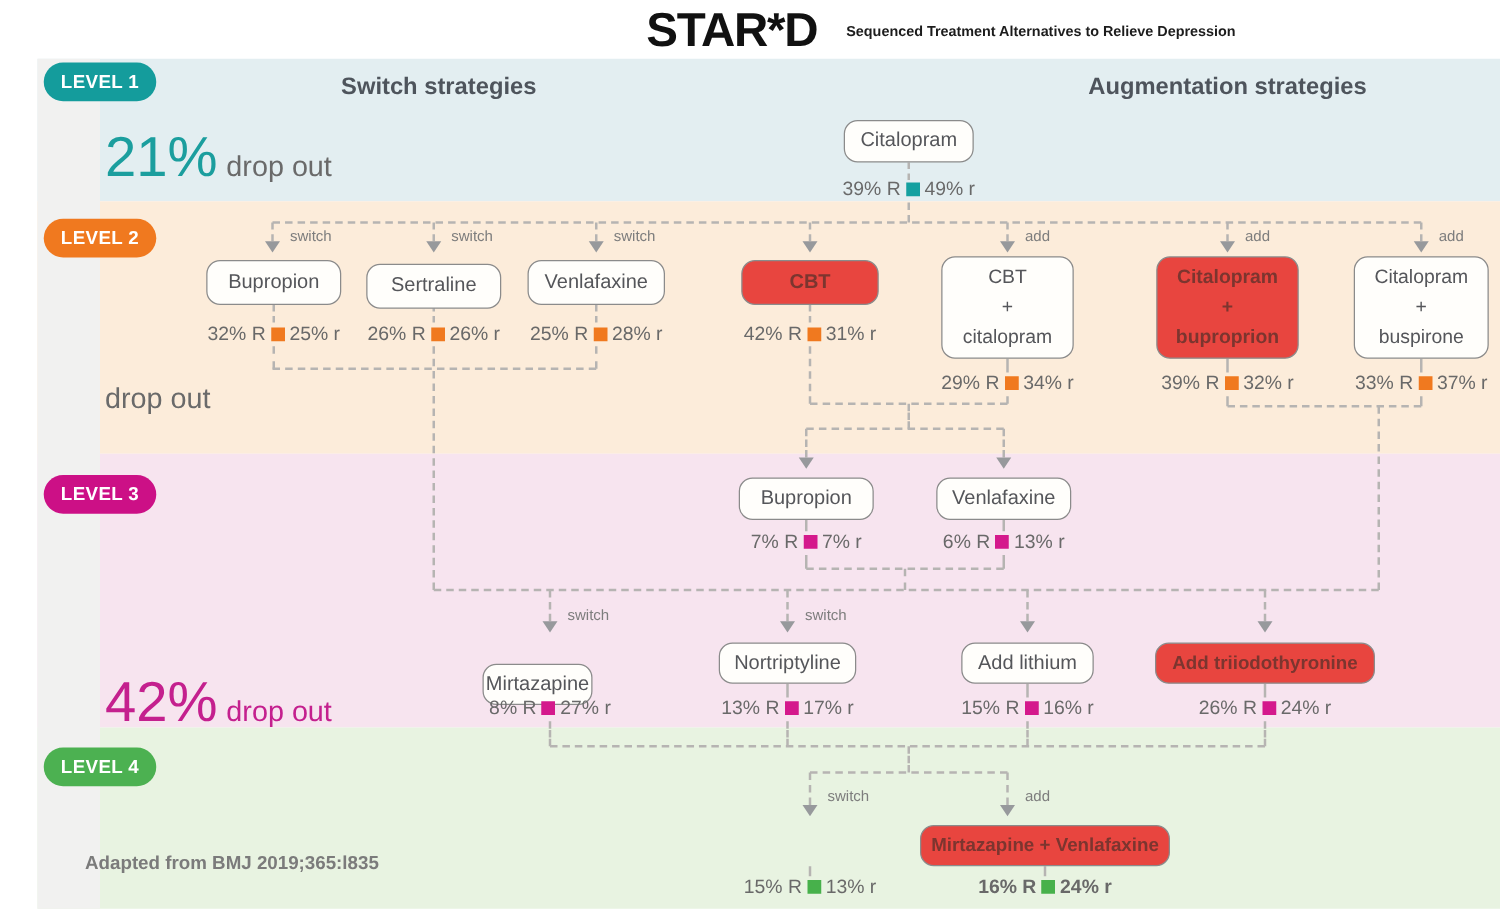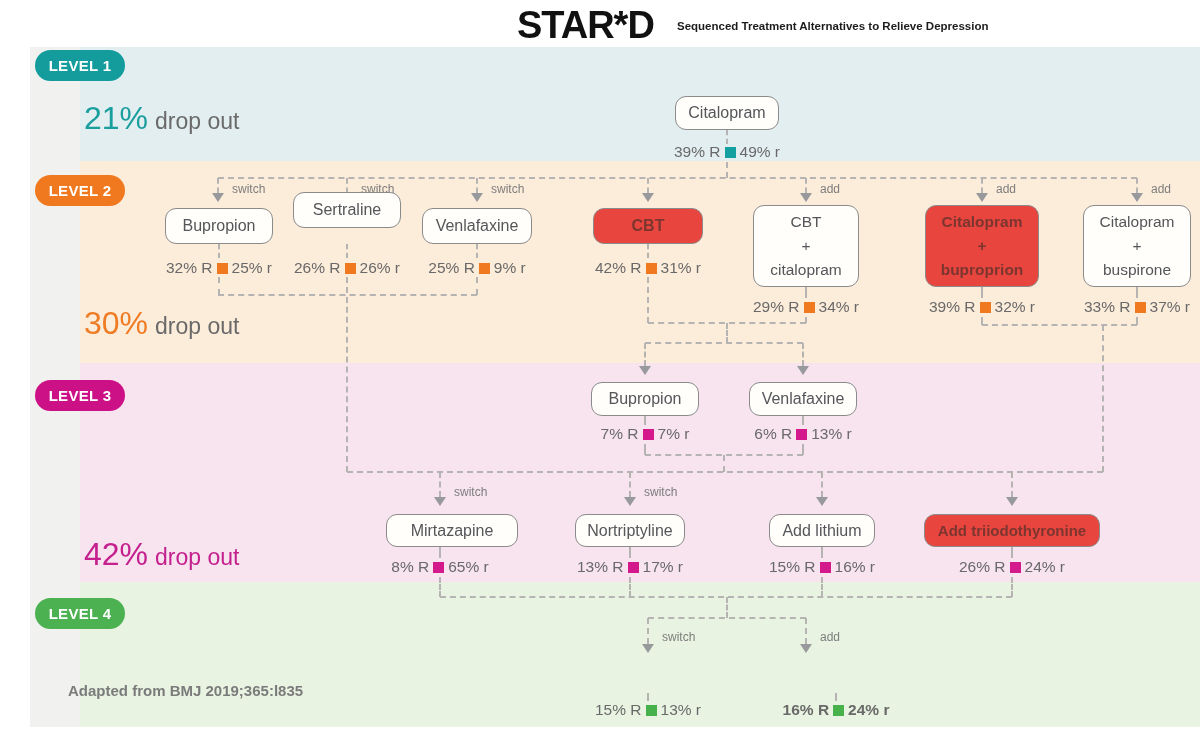--- a/index.html
+++ b/index.html
@@ -14,21 +14,21 @@
   .title{position:absolute;left:517px;top:4px;font-size:38px;font-weight:700;color:#111;
          letter-spacing:-1px;}
   .subtitle{position:absolute;left:677px;top:20px;font-size:11.5px;font-weight:700;color:#1c1c1c;}
   .colhdr{position:absolute;width:300px;text-align:center;top:59px;font-size:19px;
           font-weight:700;color:#4e545c;}
   .badge{position:absolute;left:35px;width:90px;height:31px;border-radius:16px;color:#fff;
          font-size:15px;font-weight:700;display:flex;align-items:center;justify-content:center;
          z-index:5;letter-spacing:.3px;}
   .b1{background:#149c9c;} .b2{background:#f0791f;} .b3{background:#cc1086;} .b4{background:#4cb151;}
   .dropout{position:absolute;display:flex;align-items:baseline;gap:7px;z-index:4;}
-  .dropout .pct{font-size:32px;font-weight:400;}
+  .dropout .pct{font-size:45px;font-weight:400;}
   .dropout .suffix{font-size:23px;color:#6a6a6a;}
   .d1 .pct{color:#1b9e9e;} .d2 .pct{color:#ef7c24;} .d3 .pct{color:#c4208e;}
   .d3 .suffix{color:#c4208e;}
   .node{position:absolute;background:#fffefb;border:1.5px solid #8b8b8b;border-radius:11px;
         display:flex;align-items:center;justify-content:center;text-align:center;
         font-size:16px;color:#55565a;z-index:3;box-sizing:border-box;}
   .node.multi{white-space:pre-line;line-height:1.55;font-size:15.5px;}
   .node.red{background:#e8453f;color:#7c352f;font-weight:700;}
   .stats{position:absolute;width:150px;text-align:center;font-size:15.5px;color:#696969;
          z-index:3;white-space:nowrap;}
@@ -49,32 +49,33 @@
 
   <div class="title">STAR*D</div>
   <div class="subtitle">Sequenced Treatment Alternatives to Relieve Depression</div>
 
   <div class="band band1"></div>
   <div class="band band2"></div>
   <div class="band band3"></div>
   <div class="band band4"></div>
   <div class="strip"></div>
 
+  <div class="colhdr" style="left:201px;">Switch strategies</div>
+  <div class="colhdr" style="left:832px;">Augmentation strategies</div>
 
   <div class="badge b1" style="top:50px;">LEVEL 1</div>
   <div class="badge b2" style="top:175px;">LEVEL 2</div>
   <div class="badge b3" style="top:380px;">LEVEL 3</div>
   <div class="badge b4" style="top:598px;">LEVEL 4</div>
 
   <div class="dropout d1" style="left:84px;top:100px;">
     <span class="pct">21%</span>
     <span class="suffix">drop out</span>
   </div>
   <div class="dropout d2" style="left:84px;top:305px;">
-    <span class="pct">30%</span>
     <span class="suffix">drop out</span>
   </div>
   <div class="dropout d3" style="left:84px;top:536px;">
     <span class="pct">42%</span>
     <span class="suffix">drop out</span>
   </div>
 
   <div class="v" style="left:726px;top:130px;height:14px;"></div>
   <div class="v" style="left:726px;top:162px;height:16px;"></div>
   <div class="v" style="left:217px;top:178px;height:15px;"></div>
@@ -161,41 +162,41 @@
   <span class="elbl" style="left:644px;top:485px;">switch</span>
   <span class="elbl" style="left:662px;top:630px;">switch</span>
   <span class="elbl" style="left:820px;top:630px;">add</span>
 
   <div class="node" style="left:675px;top:96px;width:104px;height:34px;">Citalopram</div>
   <div class="stats l1" style="left:652px;top:143px;">
     <span>39% R</span><span class="sq"></span><span>49% r</span>
   </div>
 
   <div class="node" style="left:165px;top:208px;width:108px;height:36px;">Bupropion</div>
-  <div class="node" style="left:293px;top:192px;width:108px;height:36px;">Sertraline</div>
+  <div class="node" style="left:293px;top:211px;width:108px;height:36px;">Sertraline</div>
   <div class="node" style="left:422px;top:208px;width:110px;height:36px;">Venlafaxine</div>
   <div class="node red" style="left:593px;top:208px;width:110px;height:36px;">CBT</div>
   <div class="node multi" style="left:753px;top:205px;width:106px;height:82px;">CBT
 +
 citalopram</div>
   <div class="node red multi" style="left:925px;top:205px;width:114px;height:82px;">Citalopram
 +
 buproprion</div>
   <div class="node multi" style="left:1083px;top:205px;width:108px;height:82px;">Citalopram
 +
 buspirone</div>
 
   <div class="stats l2" style="left:144px;top:259px;">
     <span>32% R</span><span class="sq"></span><span>25% r</span>
   </div>
   <div class="stats l2" style="left:272px;top:259px;">
     <span>26% R</span><span class="sq"></span><span>26% r</span>
   </div>
   <div class="stats l2" style="left:402px;top:259px;">
-    <span>25% R</span><span class="sq"></span><span>9% r</span>
+    <span>25% R</span><span class="sq"></span><span>28% r</span>
   </div>
   <div class="stats l2" style="left:573px;top:259px;">
     <span>42% R</span><span class="sq"></span><span>31% r</span>
   </div>
   <div class="stats l2" style="left:731px;top:298px;">
     <span>29% R</span><span class="sq"></span><span>34% r</span>
   </div>
   <div class="stats l2" style="left:907px;top:298px;">
     <span>39% R</span><span class="sq"></span><span>32% r</span>
   </div>
@@ -205,37 +206,38 @@
 
   <div class="node" style="left:591px;top:382px;width:108px;height:34px;">Bupropion</div>
   <div class="node" style="left:749px;top:382px;width:108px;height:34px;">Venlafaxine</div>
   <div class="stats l3" style="left:570px;top:425px;">
     <span>7% R</span><span class="sq"></span><span>7% r</span>
   </div>
   <div class="stats l3" style="left:728px;top:425px;">
     <span>6% R</span><span class="sq"></span><span>13% r</span>
   </div>
 
-  <div class="node" style="left:386px;top:514px;width:132px;height:33px;">Mirtazapine</div>
+  <div class="node" style="left:386px;top:531px;width:88px;height:33px;">Mirtazapine</div>
   <div class="node" style="left:575px;top:514px;width:110px;height:33px;">Nortriptyline</div>
   <div class="node" style="left:769px;top:514px;width:106px;height:33px;">Add lithium</div>
   <div class="node red" style="left:924px;top:514px;width:176px;height:33px;font-size:15px;">Add triiodothyronine</div>
   <div class="stats l3" style="left:365px;top:558px;">
-    <span>8% R</span><span class="sq"></span><span>65% r</span>
+    <span>8% R</span><span class="sq"></span><span>27% r</span>
   </div>
   <div class="stats l3" style="left:555px;top:558px;">
     <span>13% R</span><span class="sq"></span><span>17% r</span>
   </div>
   <div class="stats l3" style="left:747px;top:558px;">
     <span>15% R</span><span class="sq"></span><span>16% r</span>
   </div>
   <div class="stats l3" style="left:937px;top:558px;">
     <span>26% R</span><span class="sq"></span><span>24% r</span>
   </div>
 
+  <div class="node red" style="left:736px;top:660px;width:200px;height:33px;font-size:15px;">Mirtazapine + Venlafaxine</div>
   <div class="stats l4" style="left:573px;top:701px;">
     <span>15% R</span><span class="sq"></span><span>13% r</span>
   </div>
   <div class="stats l4" style="left:761px;top:701px;font-weight:bold;">
     <span>16% R</span><span class="sq"></span><span>24% r</span>
   </div>
 
   <div class="footnote">Adapted from BMJ 2019;365:l835</div>
 
 </div>

